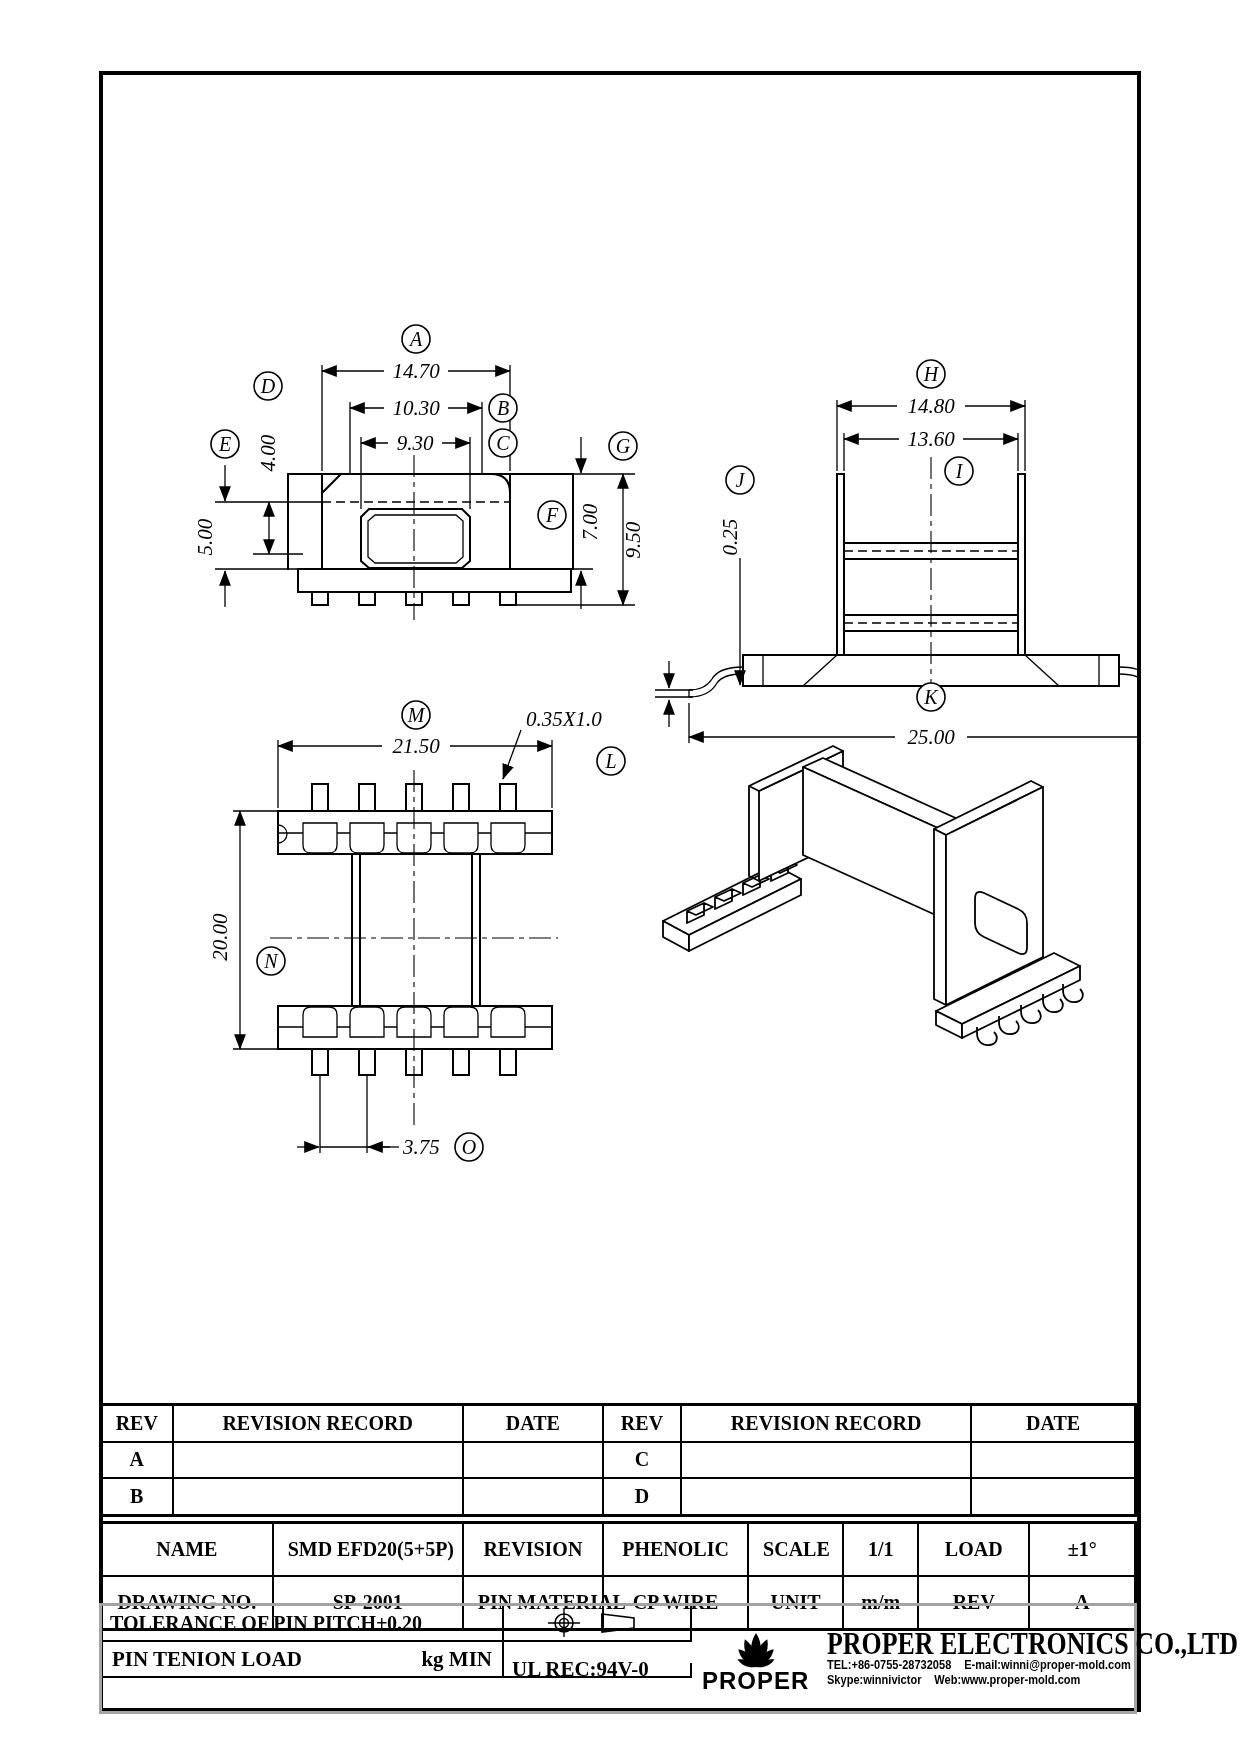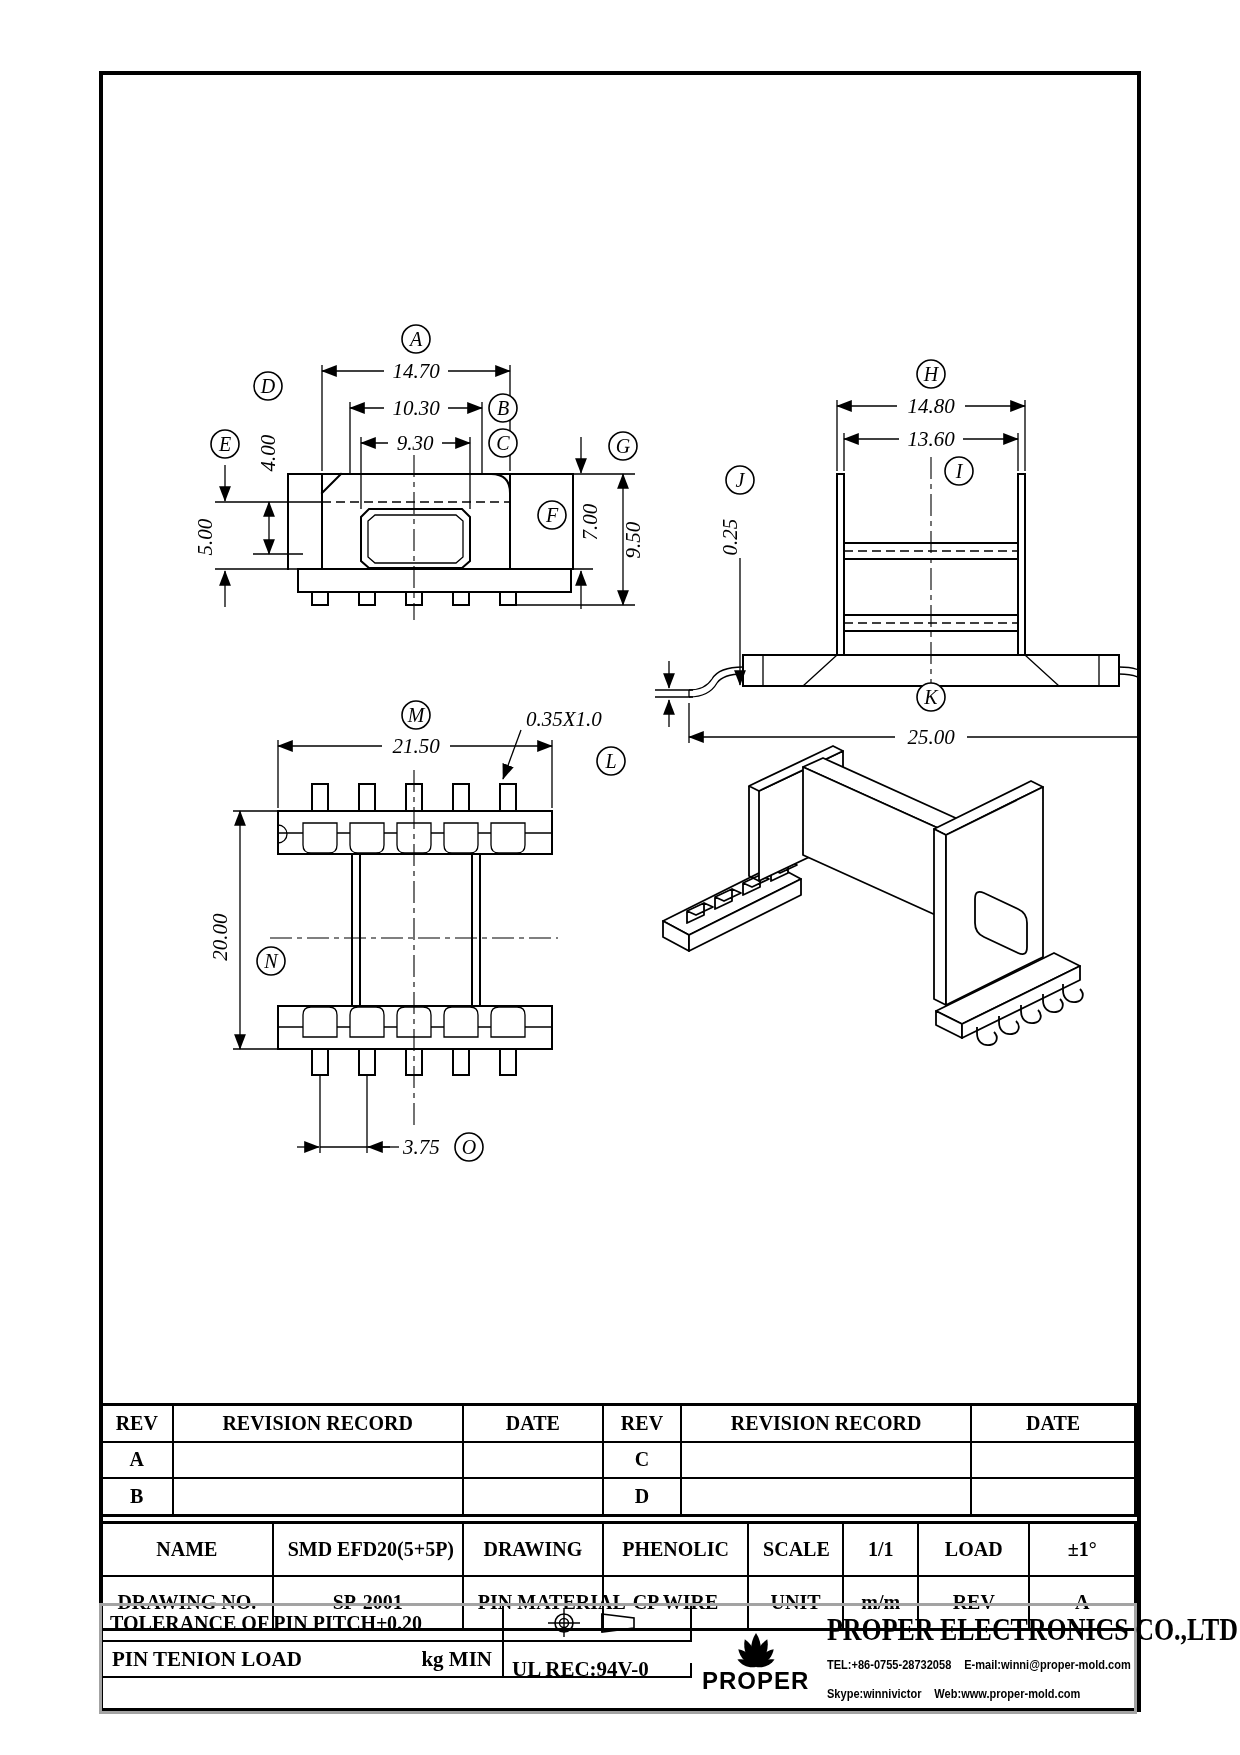--- a/index.html
+++ b/index.html
@@ -28,21 +28,21 @@
   #tbbot{position:absolute;left:-4px;top:1528px;width:1032px;height:105px;border:3px solid #a3a3a3;display:grid;grid-template-columns:402px 188px 442px;grid-template-rows:36px 36px 33px;}
   .bcell{border-right:2px solid #000;border-bottom:2px solid #000;display:flex;align-items:center;font-weight:bold;font-family:"Liberation Serif",serif;}
   .c11{grid-area:1/1;font-size:20px;padding-left:8px;}
   .c12{grid-area:1/2;justify-content:center;}
   .c21{grid-area:2/1;font-size:21px;padding:0 10px;justify-content:space-between;}
   .c22{grid-area:2/2;font-size:21px;justify-content:flex-start;padding-left:8px;margin-top:21px;}
   .c31{grid-column:1/3;grid-row:3;border-right:2px solid #000;border-bottom:none;font-size:18px;padding-left:6px;letter-spacing:0;}
   .comp{grid-column:3;grid-row:1/4;border:none;display:flex;align-items:center;padding:2px 4px 2px 10px;}
   .complogo{display:flex;flex-direction:column;align-items:center;margin-right:18px;}
   .complogo .word{font-family:"Liberation Sans",sans-serif;font-weight:bold;font-size:24px;letter-spacing:1px;line-height:1;}
-  .compright{display:flex;flex-direction:column;justify-content:center;min-width:0;gap:14px;}
+  .compright{display:flex;flex-direction:column;justify-content:center;min-width:0;}
   .compname{font-family:"Liberation Serif",serif;font-weight:bold;font-size:27px;line-height:1.05;white-space:nowrap;transform:scale(.96,1.18);transform-origin:left center;}
   .comprow{display:flex;gap:14px;font-family:"Liberation Sans",sans-serif;font-size:12px;line-height:1.25;white-space:nowrap;transform:scaleX(.92);transform-origin:left center;}
 </style>
 </head>
 <body>
 
 <div id="sheet">
 
   <svg id="views" viewBox="0 0 1034 1328">
     <defs>
@@ -283,21 +283,21 @@
         <col style="width:145px">
         <col style="width:95px">
         <col style="width:75px">
         <col style="width:111px">
         <col style="width:106px">
       </colgroup>
     <tbody>
         <tr>
       <td>NAME</td>
       <td>SMD EFD20(5+5P)</td>
-      <td>DRAWING</td>
+      <td>REVISION</td>
       <td>PHENOLIC</td>
       <td>SCALE</td>
       <td>1/1</td>
       <td>LOAD</td>
       <td>±1°</td>
     </tr>
     <tr>
       <td>DRAWING NO.</td>
       <td>SP-2001</td>
       <td>PIN MATERIAL</td>

